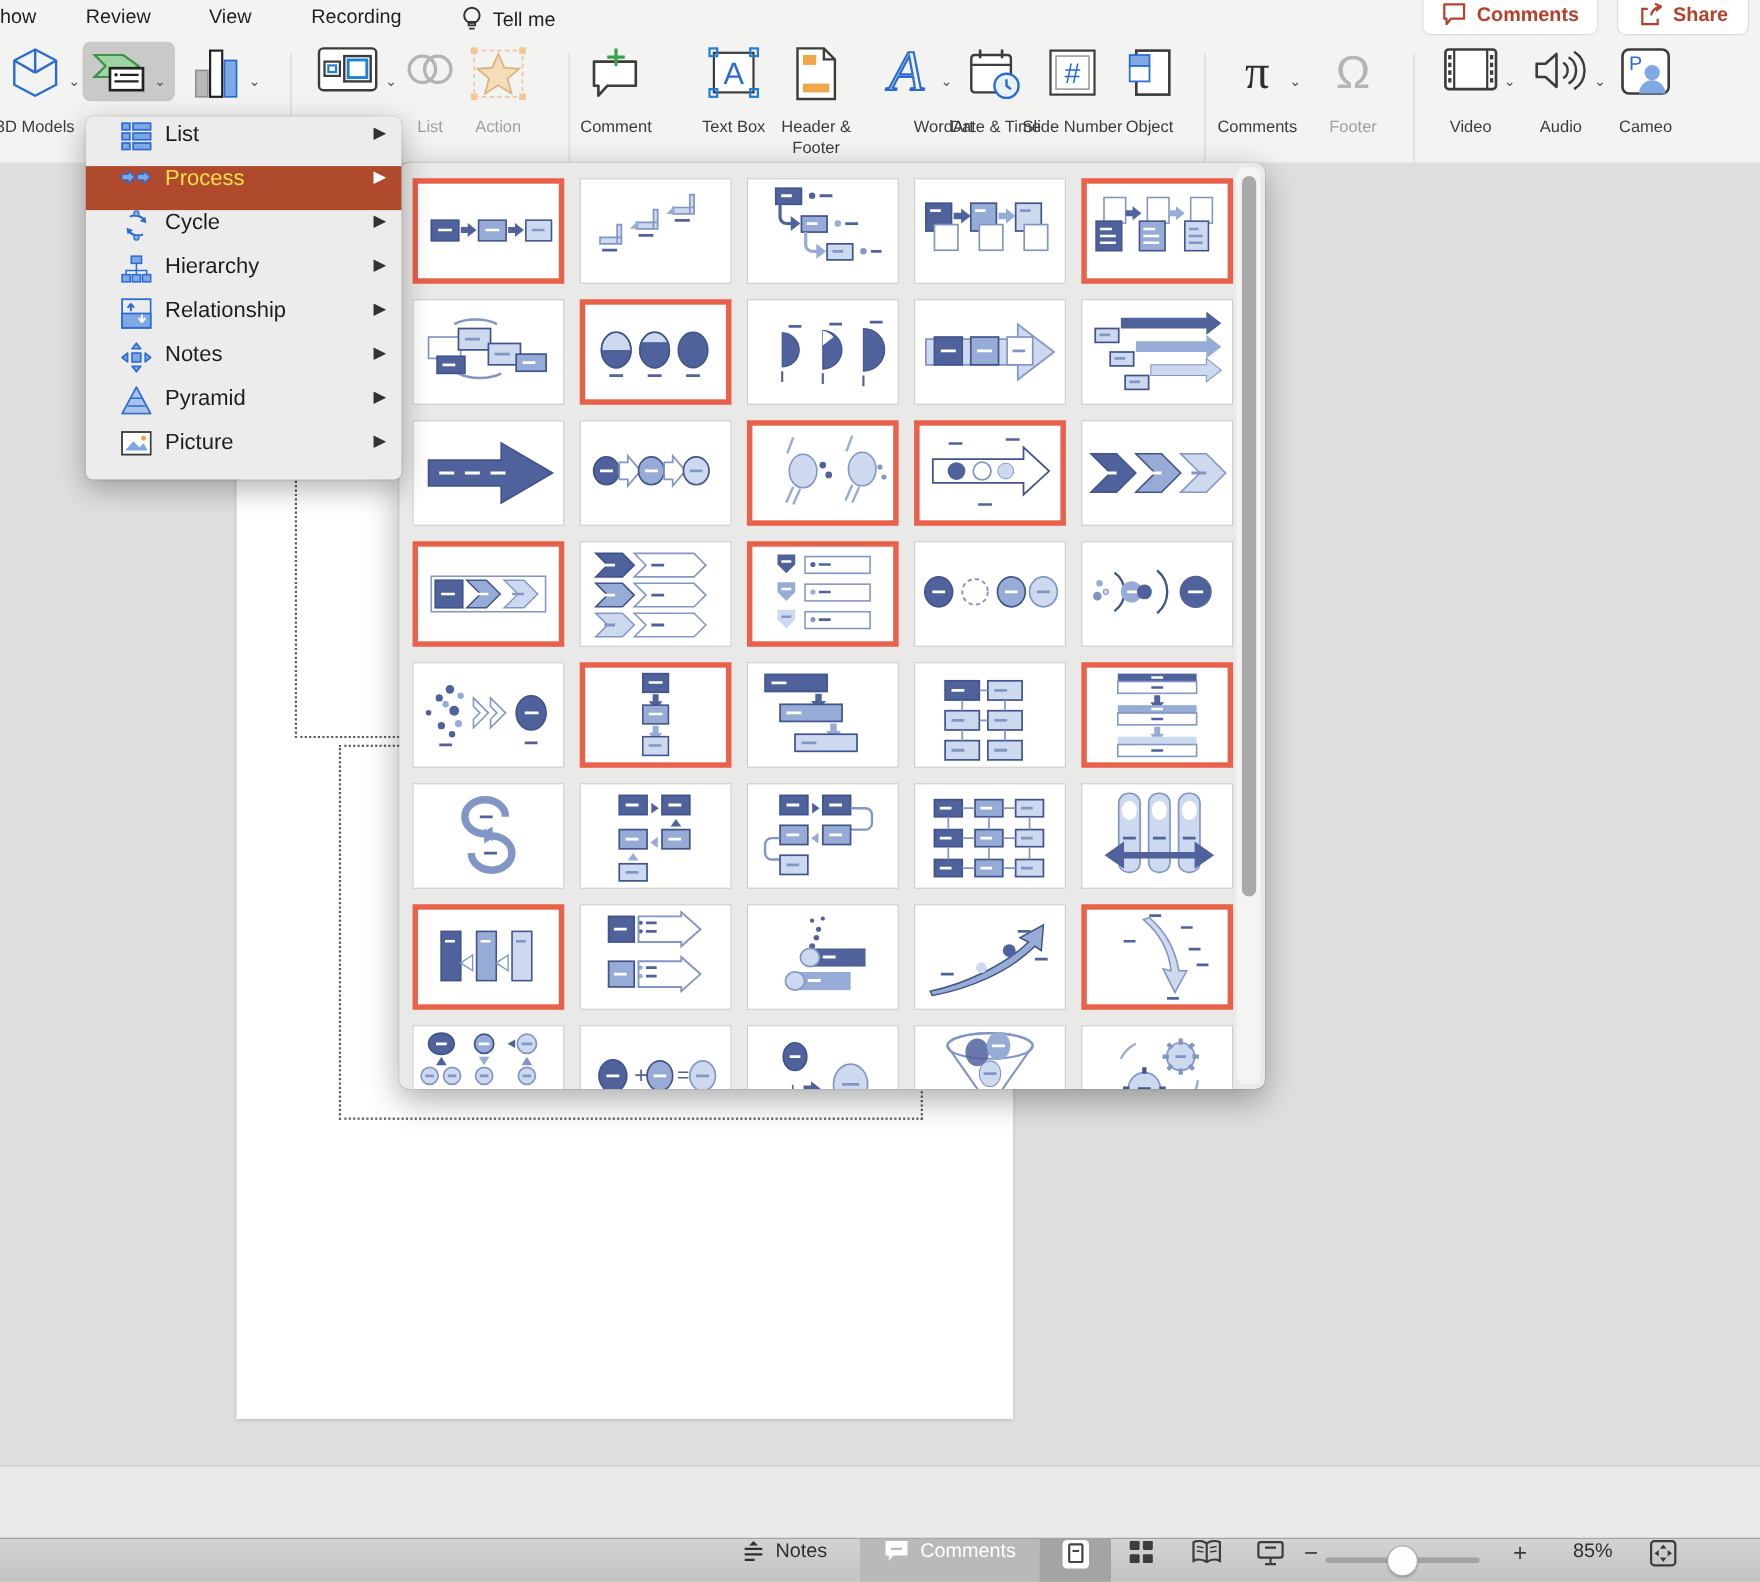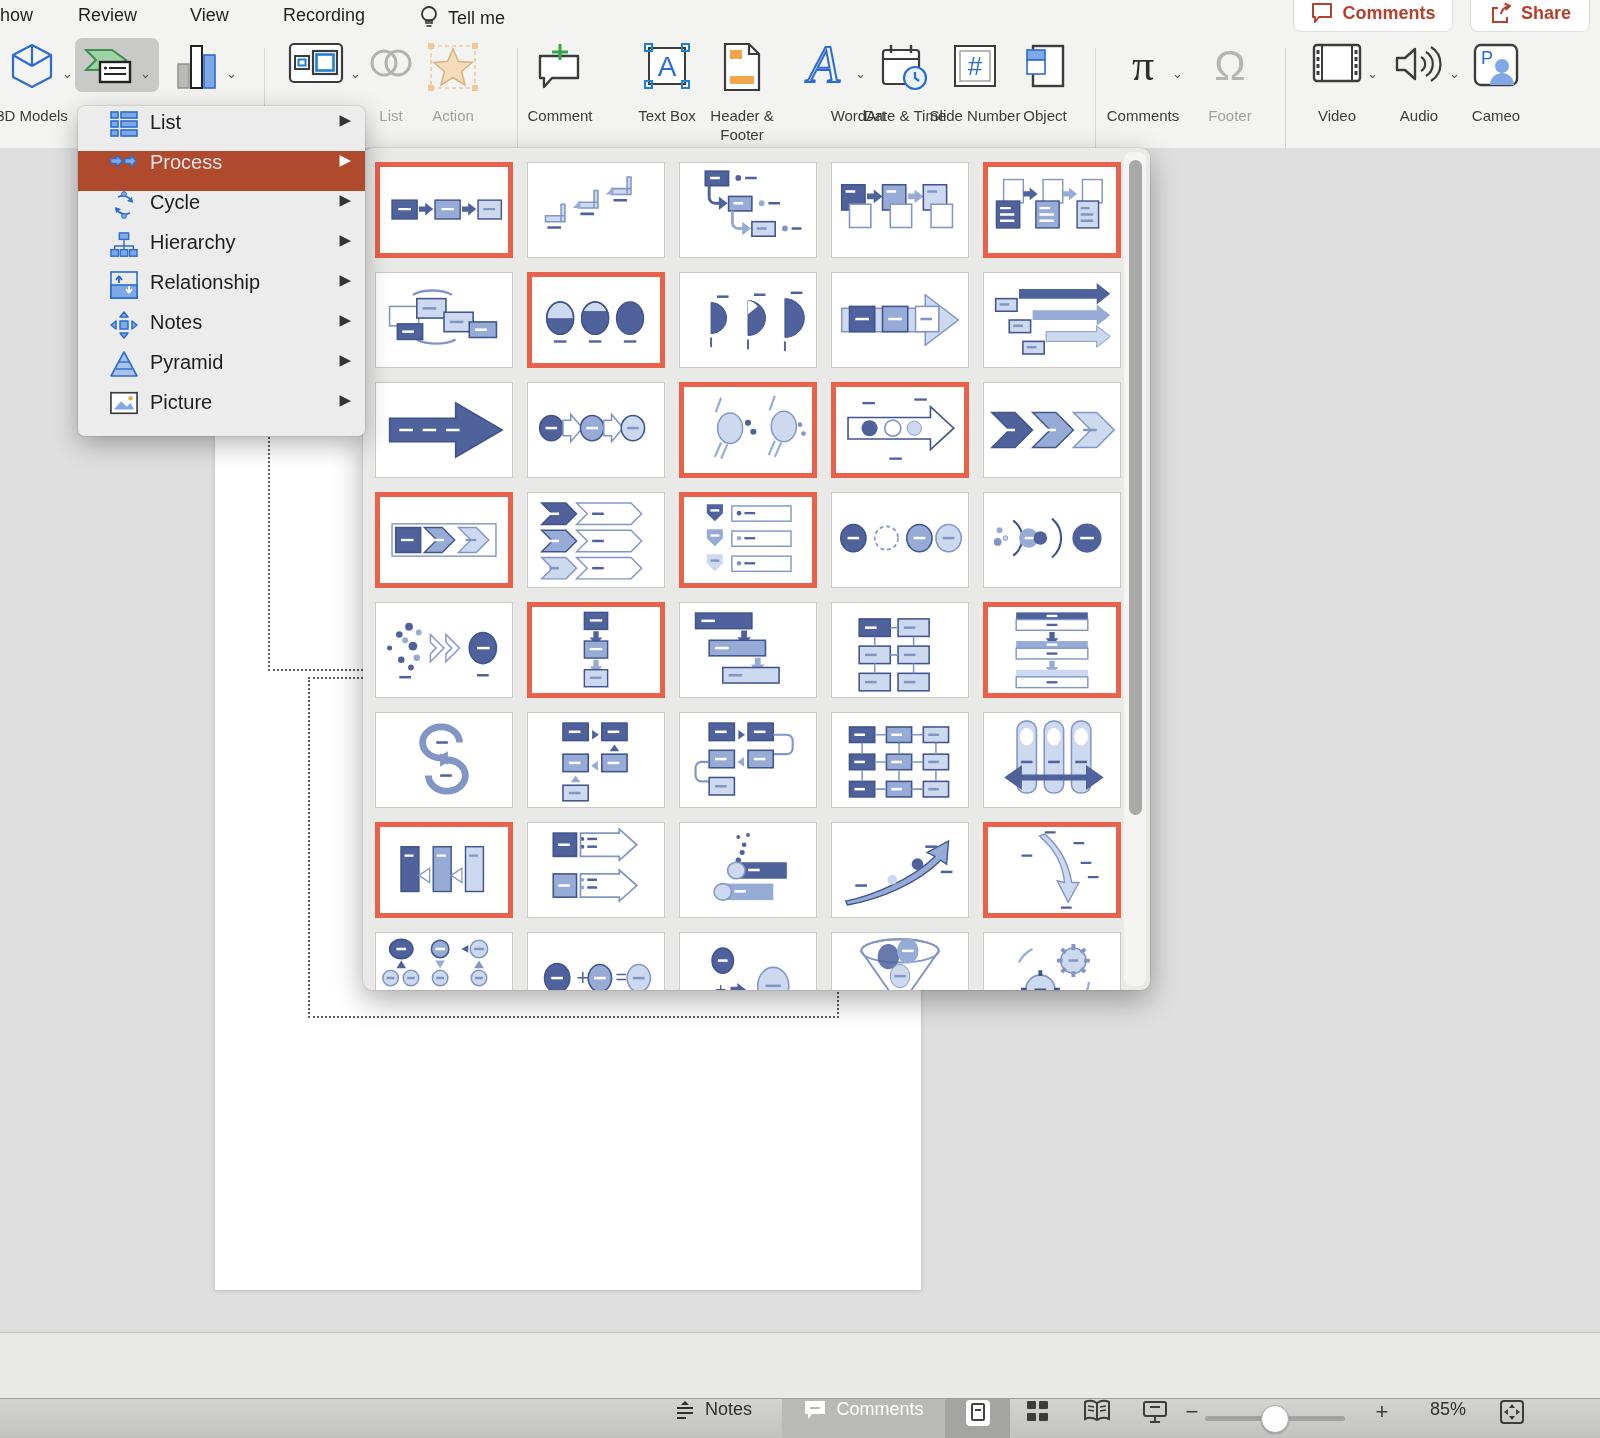--- a/index.html
+++ b/index.html
@@ -30,21 +30,21 @@
     box-shadow:0 1px 4px rgba(0,0,0,.18);}
   .ph{position:absolute;border:2px dotted #5c5c5c;}
   
   #samenu{position:absolute;left:78px;top:106px;width:287px;background:#ececec;border-radius:7px;
     box-shadow:0 8px 26px rgba(0,0,0,.3),0 0 0 1px rgba(0,0,0,.08);z-index:30;padding:5px 0;}
   .mi{height:40px;display:flex;position:relative;}
   .mi .mic{width:28px;margin-left:32px;display:flex;justify-content:center;}
   .mi .mlab{margin-left:12px;font-size:20px;color:#1d1d1f;}
   .mi .marr{position:absolute;right:14px;font-size:15px;color:#333;}
   .mi.sel{background:#b04a2d;}
-  .mi.sel .mlab{color:#e5e5e5;}
+  .mi.sel .mlab{color:#fde047;}
   .mi.sel .marr{color:#ffffff;}
   
   #gallery{position:absolute;left:363px;top:148px;width:787px;height:842px;background:#e9e9e8;
     border-radius:9px;box-shadow:0 10px 30px rgba(0,0,0,.33),0 0 0 1px rgba(0,0,0,.07);
     z-index:20;overflow:hidden;}
   #tiles{position:absolute;left:12px;top:14px;width:746px;height:828px;}
   .tile{position:absolute;width:138px;height:96px;background:#ffffff;border:1px solid #cacac8;
     box-sizing:border-box;}
   .tile.sel{border:5px solid #e8614b;}
   .tile svg{position:absolute;left:0;top:0;width:100%;height:100%;}

